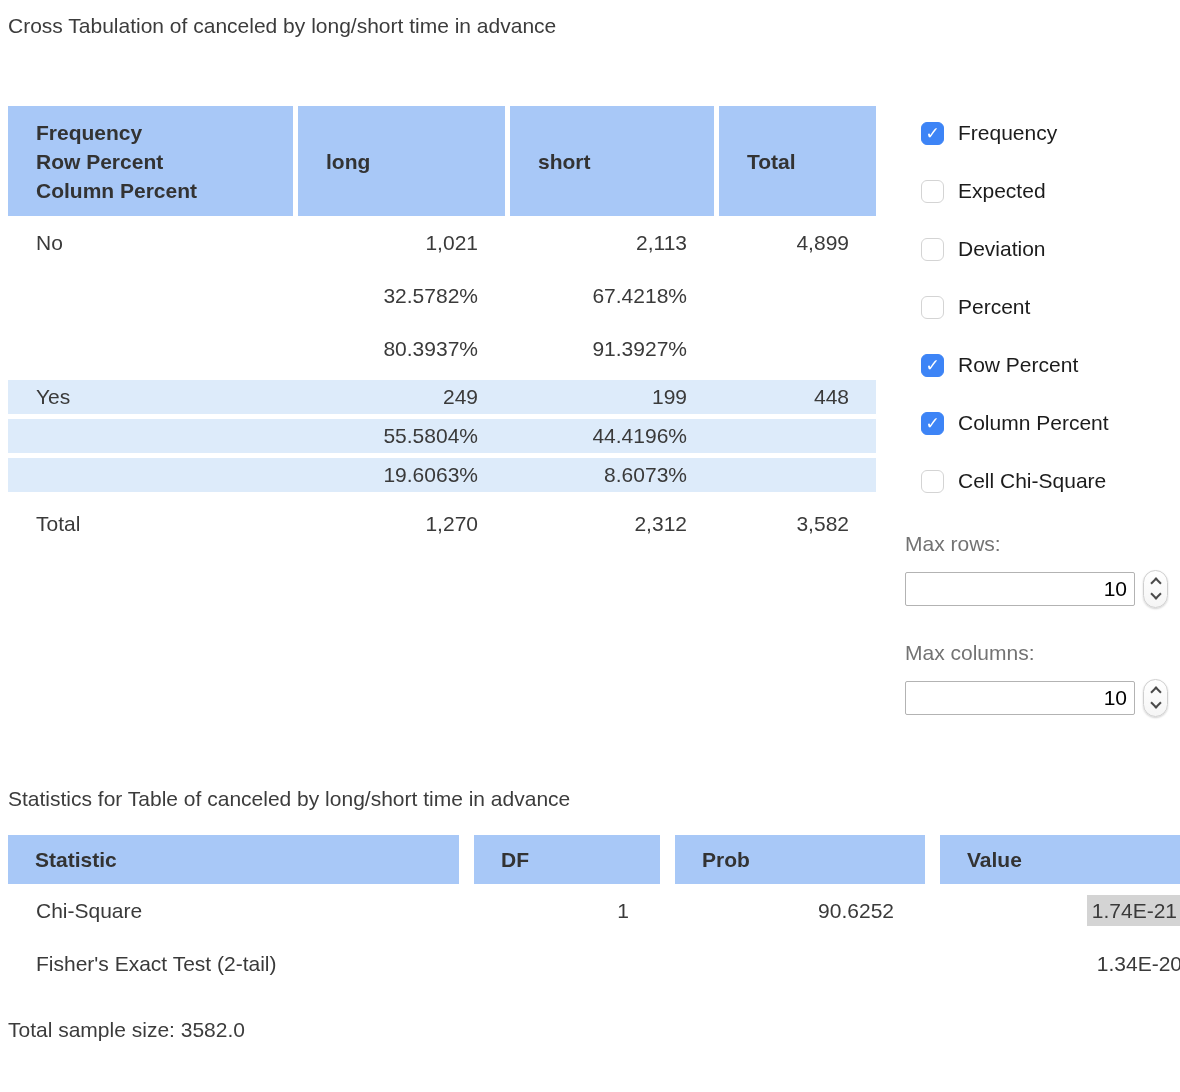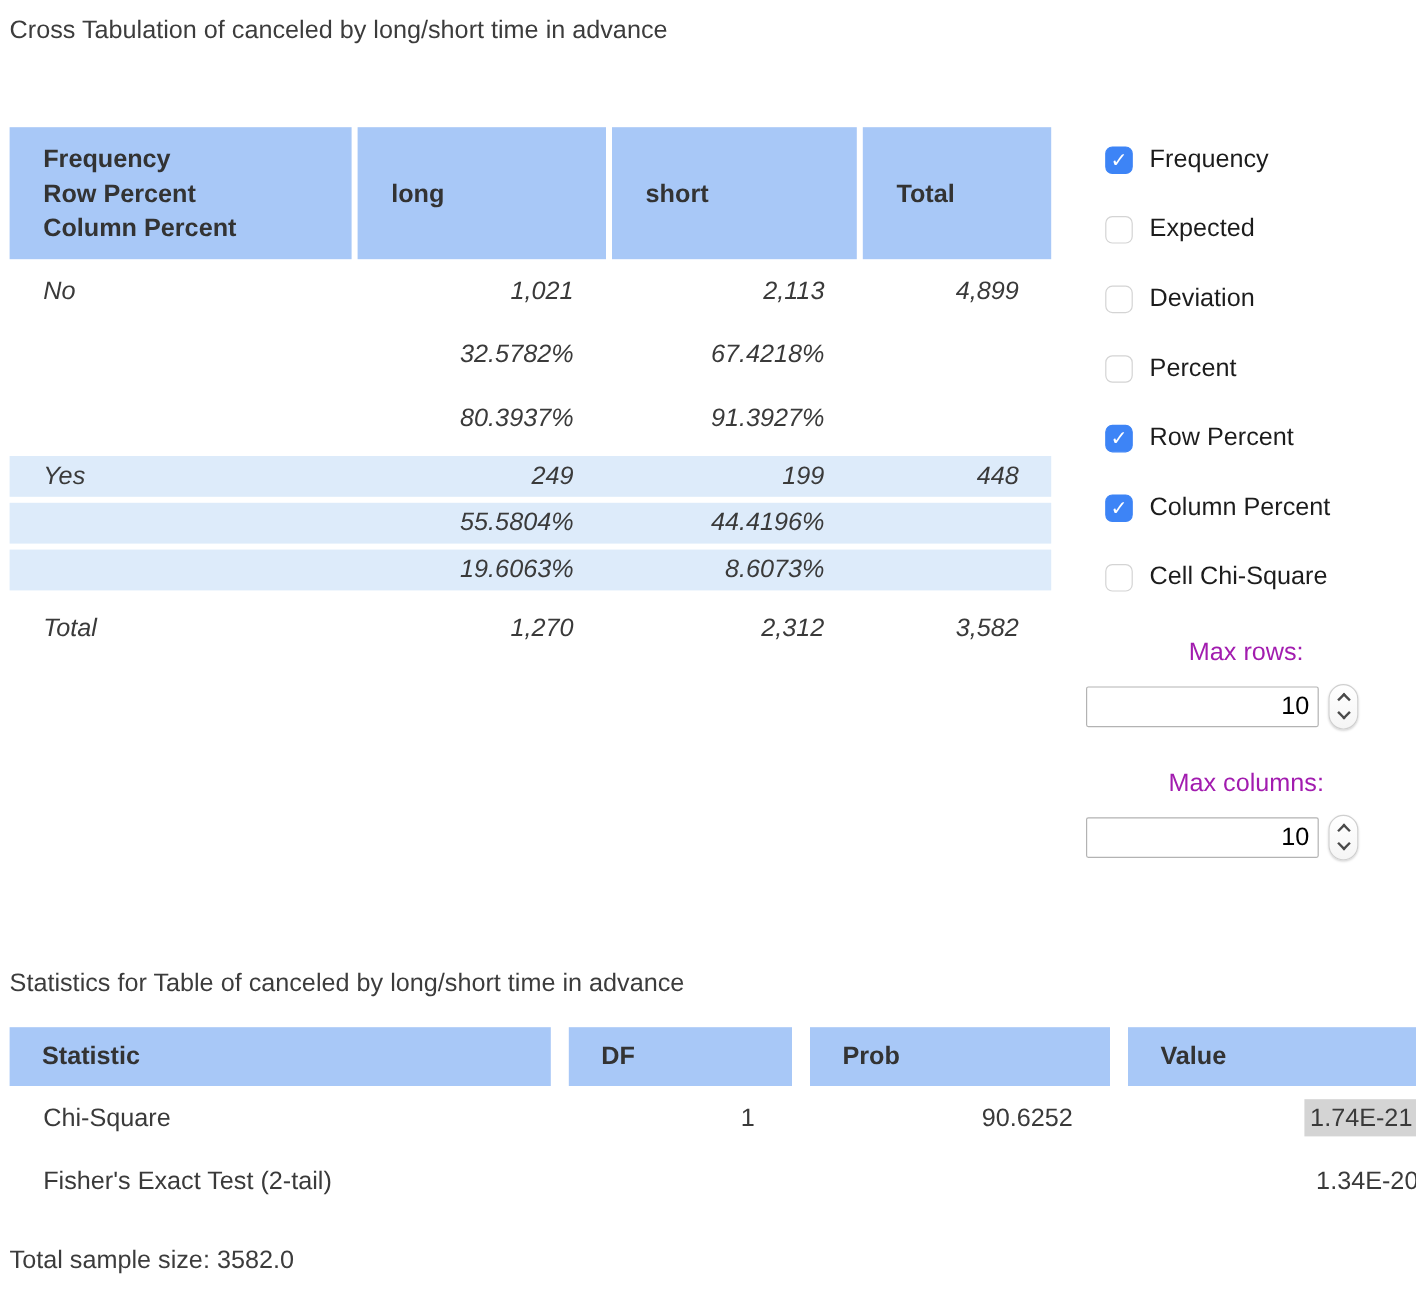--- a/index.html
+++ b/index.html
@@ -9,46 +9,46 @@
   .section-title { font-size:21px; color:#3c3c3c; margin-left:8px; }
   .crosstab-title { margin-top:14px; }
 
   .main-row { display:flex; align-items:flex-start; margin-top:68px; margin-left:8px; }
 
   
   .ct-table { width:868px; }
   .ct-grid { display:grid; grid-template-columns:285px 207px 204px 157px; column-gap:5px; }
   .ct-header { height:110px; }
   .ct-header .hcell { background:var(--header-blue); display:flex; flex-direction:column; justify-content:center; padding-left:28px; font-weight:bold; font-size:21px; color:#333; line-height:29px; }
-  .ct-row { height:53px; align-items:center; margin-top:0;font-style:italic; }
+  .ct-row { height:53px; align-items:center; margin-top:0; }
   .ct-row.stripe { height:34px; margin-top:5px; background:var(--stripe-blue); }
   .ct-row.after-stripe { margin-top:5px; }
   .cell { font-size:21px; color:#3a3a3a; }
   .cell.label { padding-left:28px; }
   .cell.num { text-align:right; padding-right:27px; }
 
   
   .options { margin-left:29px; width:267px; padding-top:9px; }
   .opt-row { display:flex; align-items:center; height:36px; margin-bottom:22px; padding-left:16px; }
   .checkbox { width:23px; height:23px; border-radius:6px; background:#fff; border:1.5px solid #d4d4d4; margin-right:14px; display:flex; align-items:center; justify-content:center; flex:0 0 auto; }
   .checkbox.checked { background:var(--checkbox-blue); border-color:var(--checkbox-blue); }
   .checkbox .check { display:none; color:#fff; font-size:17px; font-weight:bold; line-height:1; }
   .checkbox.checked .check { display:block; }
   .opt-label { font-size:21px; color:#1c1c1c; }
 
-  .max-label { font-size:21px; color:#a21caf; margin-top:33px;text-align:center; }
+  .max-label { font-size:21px; color:#737373; margin-top:33px; }
   .input-row { display:flex; align-items:center; margin-top:14px; }
-  .num-input { width:194px; height:34px; border:1px solid #b3b3b3; border-radius:2px; font-family:"Liberation Sans","DejaVu Sans",sans-serif; font-size:21px; text-align:right; padding-right:7px; color:#000; outline:none; background:#fff; }
+  .num-input { width:230px; height:34px; border:1px solid #b3b3b3; border-radius:2px; font-family:"Liberation Sans","DejaVu Sans",sans-serif; font-size:21px; text-align:right; padding-right:7px; color:#000; outline:none; background:#fff; }
   .stepper { width:25px; height:38px; margin-left:8px; border:1px solid #cfcfcf; border-radius:13px; background:linear-gradient(#ffffff,#f5f5f5); box-shadow:0 1px 2px rgba(0,0,0,0.18); display:flex; flex-direction:column; align-items:center; justify-content:center; }
   .chev { width:8px; height:8px; border-left:2px solid #4a4a4a; border-top:2px solid #4a4a4a; }
   .chev.up { transform:rotate(45deg); margin-bottom:3px; margin-top:3px; }
   .chev.down { transform:rotate(225deg); margin-bottom:4px; }
 
   
-  .stats-title { margin-top:91px; }
+  .stats-title { margin-top:70px; }
   .st-table { margin-left:8px; margin-top:24px; width:1166px; }
   .st-grid { display:grid; grid-template-columns:451px 186px 250px 264px; column-gap:15px; }
   .st-header { height:49px; }
   .st-header .hcell { background:var(--header-blue); display:flex; align-items:center; padding-left:27px; font-weight:bold; font-size:21px; color:#333; }
   .st-row { height:53px; align-items:center; }
   .st-cell { font-size:21px; color:#3a3a3a; }
   .st-cell.name { padding-left:28px; }
   .st-cell.num { text-align:right; padding-right:31px; }
   .st-cell.prob { text-align:right; padding-right:22px; }
   .prob-val.highlighted { background:var(--prob-highlight); padding:4px 5px; }

